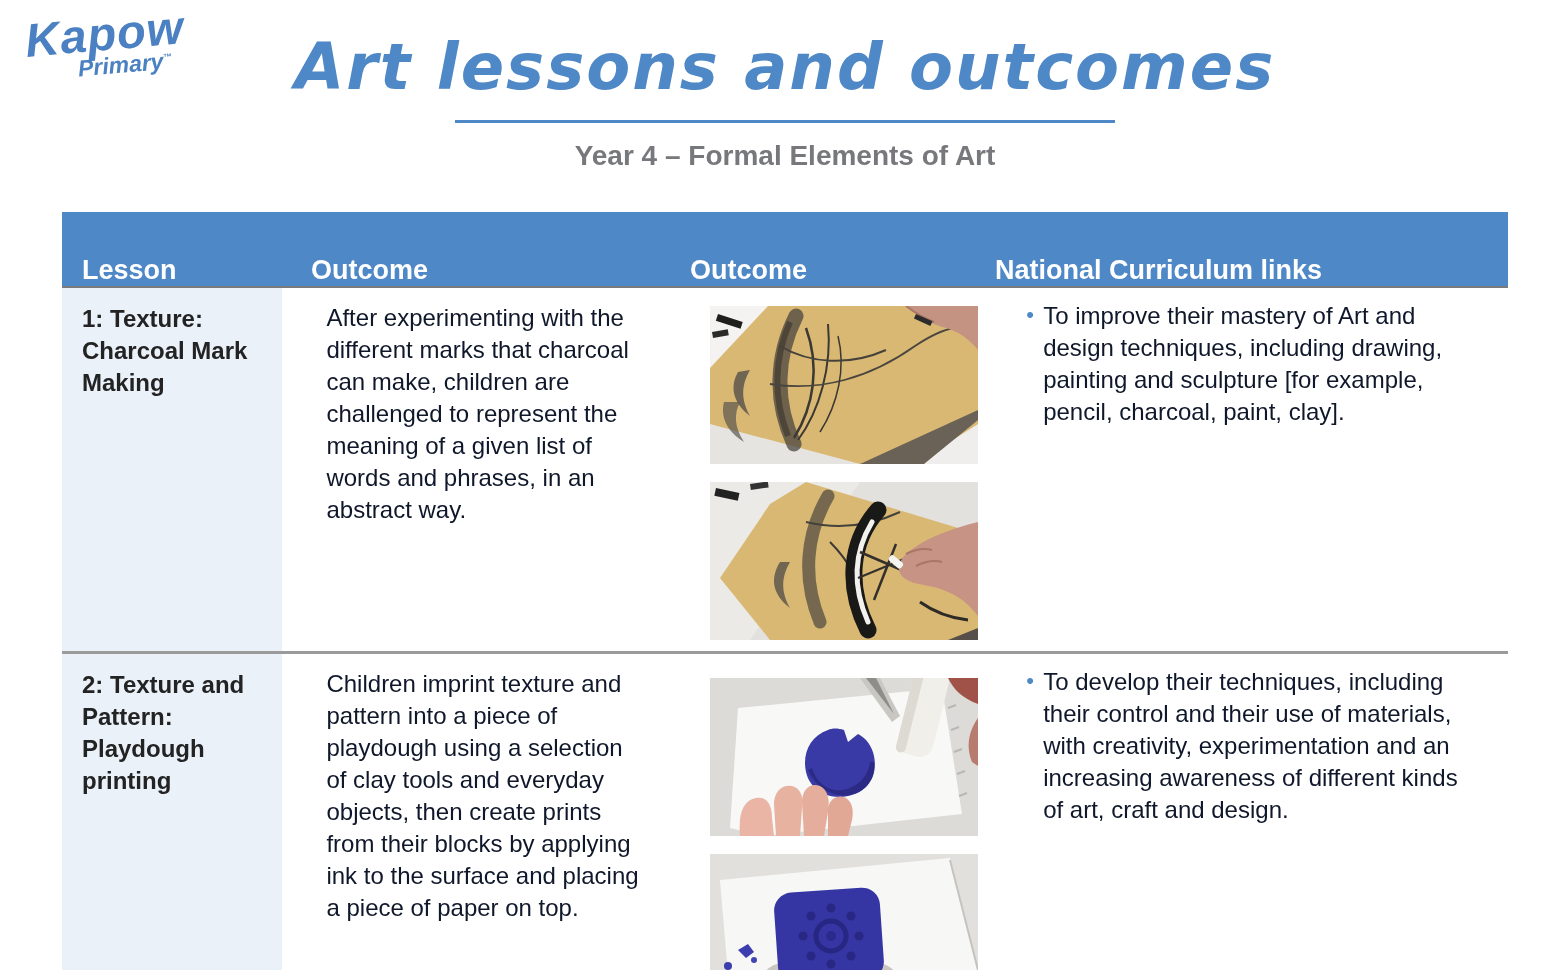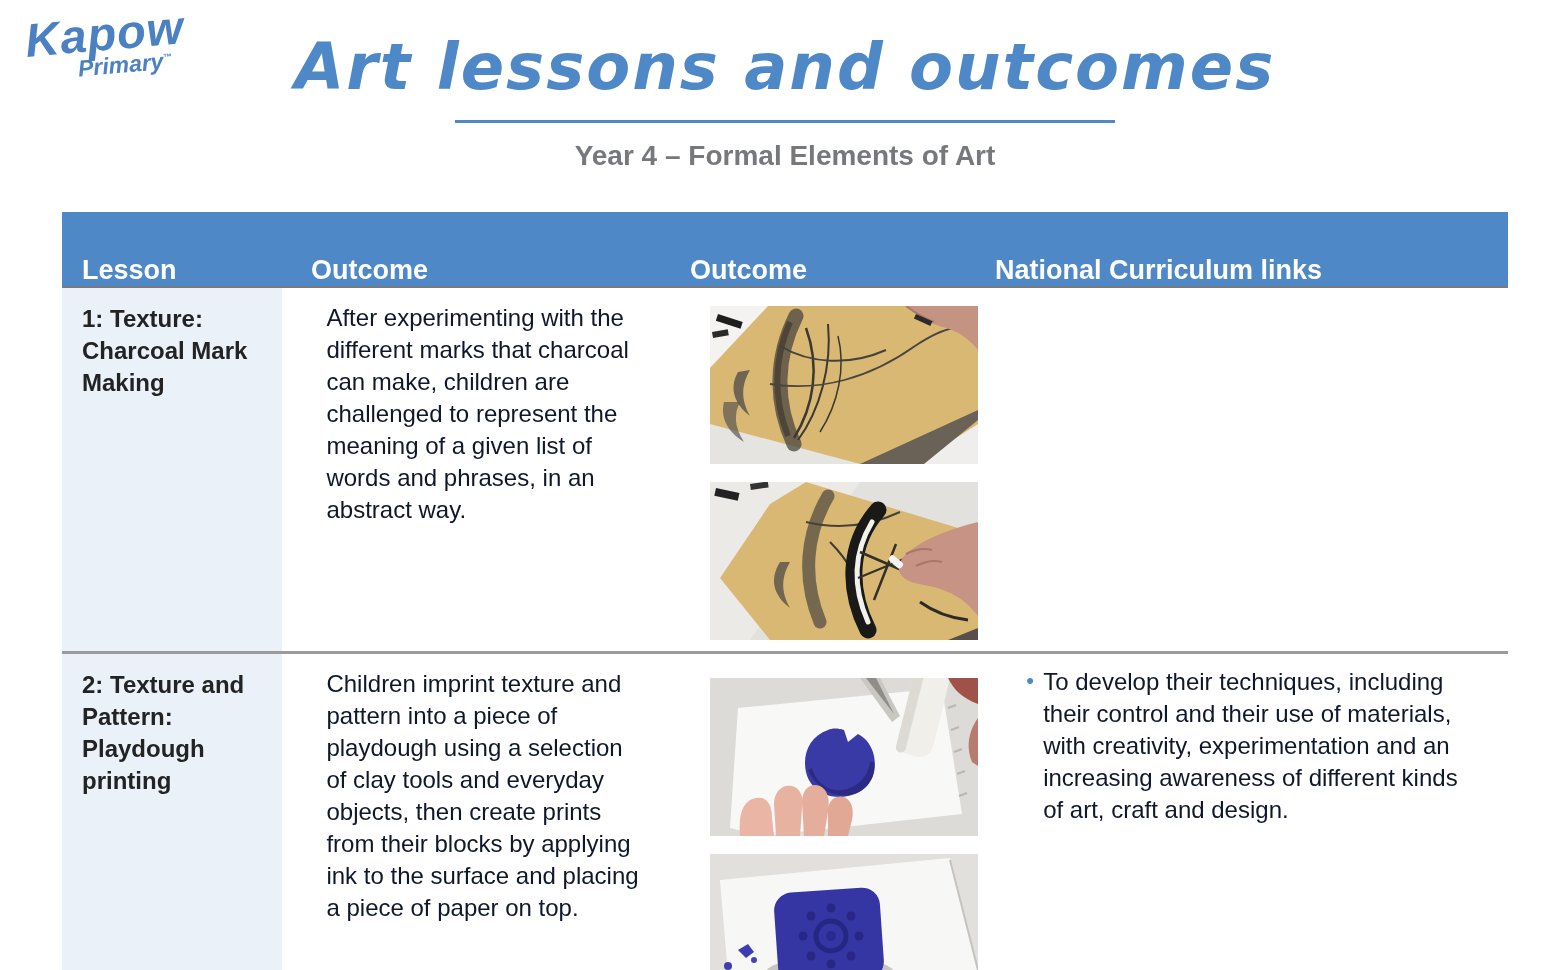--- a/index.html
+++ b/index.html
@@ -127,20 +127,21 @@
           <path d="M268,40 C236,48 212,58 196,72 C188,80 186,90 194,96 C204,104 222,102 238,110 C252,116 260,124 268,134 Z" fill="#c79384"></path>
           <path d="M196,72 C204,68 214,66 222,68" stroke="#a97766" stroke-width="2" fill="none"></path>
           <path d="M206,84 C214,80 224,78 232,80" stroke="#a97766" stroke-width="2" fill="none"></path>
           <rect x="182" y="72" width="16" height="7" rx="3" fill="#f4f4f2" transform="rotate(40 182 72)"></rect>
           <polygon points="268,146 268,158 238,158" fill="#57504a"></polygon>
         </svg>
       </div>
 
       <div class="cell cell-nc col-nc">
         <ul class="nc-list">
+          <li>To improve their mastery of Art and design techniques, including drawing, painting and sculpture [for example, pencil, charcoal, paint, clay].</li>
         </ul>
       </div>
     </div>
 
     <div class="row-sep"></div>
 
     <div class="trow trow-2">
       <div class="cell cell-lesson col-lesson">2: Texture and Pattern: Playdough printing</div>
       <div class="cell cell-detail col-detail">Children imprint texture and pattern into a piece of playdough using a selection of clay tools and everyday objects, then create prints from their blocks by applying ink to the surface and placing a piece of paper on top.</div>
 

